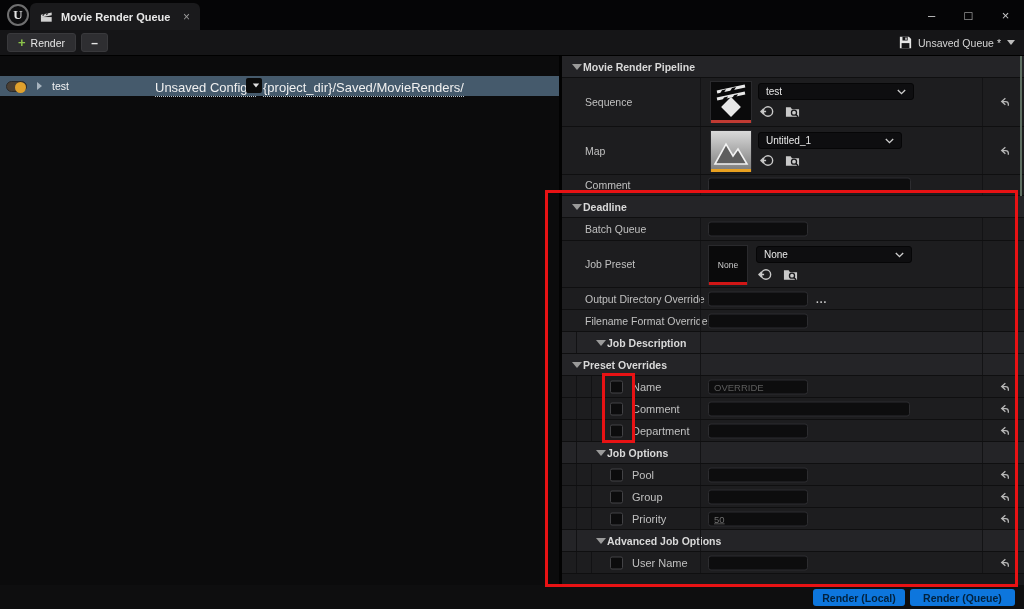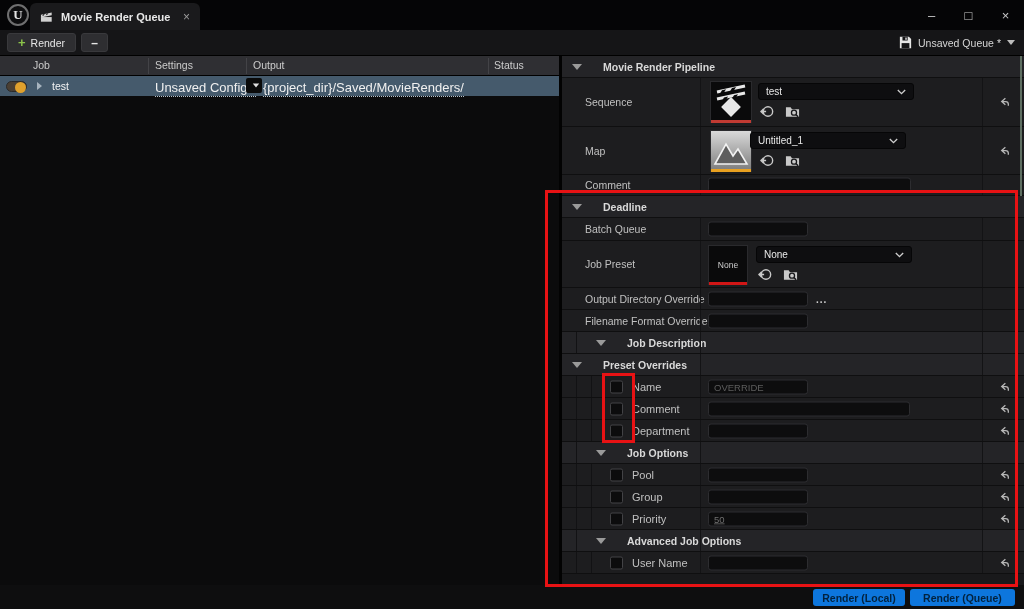--- a/index.html
+++ b/index.html
@@ -56,21 +56,21 @@
                border-radius:2px; display:flex; align-items:center; justify-content:flex-end; padding-right:2px; }
   .jl-ddmini .tri-down { border-top-color:#e0e0e0; transform:scale(.8); }
 
   .splitter { position:absolute; left:559px; top:56px; width:3px; height:529px; background:#020202; }
 
   
   .details { position:absolute; left:562px; top:56px; width:462px; height:529px; background:#19191b; }
   .drow, .dsec { position:relative; width:462px; border-bottom:1px solid #0f0f10; }
   .drow { background:#1d1d1f; }
   .dsec { background:#242427; display:flex; align-items:center; }
-  .dsec .cap { font-size:10.5px; font-weight:bold; color:#d9d9d9; margin-left:21px; }
+  .dsec .cap { font-size:10.5px; font-weight:bold; color:#d9d9d9; margin-left:1px; }
   .tri-sec { width:0; height:0; border-left:5px solid transparent; border-right:5px solid transparent;
              border-top:6px solid #9a9a9a; }
   .lbl { position:absolute; left:23px; top:50%; transform:translateY(-50%); font-size:10.5px; color:#c0c0c0; }
   .vd { position:absolute; top:0; bottom:0; width:1px; background:#131315; }
   .resetcol { position:absolute; left:420px; top:0; bottom:0; right:0; border-left:1px solid #131315;
               display:flex; align-items:center; justify-content:center; }
   .guide { position:absolute; top:0; bottom:0; width:1px; background:#121214; }
   .fld { position:absolute; left:146px; top:50%; transform:translateY(-50%); height:15px; width:100px;
          background:#0d0d0e; border:1px solid #2d2d30; border-radius:3px; color:#8a8a8a;
          font-size:9.5px; padding:0 5px; font-family:"Liberation Sans",sans-serif; outline:none; }
@@ -139,29 +139,20 @@
         <rect x="7.3" y="1.8" width="1.6" height="2.6" fill="#e6e6e6"></rect>
         <rect x="3" y="8.2" width="9" height="5.8" fill="#151517"></rect>
       </svg>
       <span class="queue-label">Unsaved Queue</span>
       <span class="queue-dirty">*</span>
       <span class="tri-down"></span>
     </div>
   </div>
 
   <div class="leftpanel">
-    <div class="jl-header">
-      <span class="col" style="left:33px">Job</span>
-      <span class="col" style="left:155px">Settings</span>
-      <span class="col" style="left:253px">Output</span>
-      <span class="col" style="left:494px">Status</span>
-      <i class="jl-sep" style="left:148px"></i>
-        <i class="jl-sep" style="left:246px"></i>
-        <i class="jl-sep" style="left:488px"></i>
-    </div>
     <div class="jl-row">
       <span class="toggle">
           <span class="knob"></span>
         </span>
       <span class="jl-expand tri-right"></span>
       <span class="jl-name">test</span>
       <span class="jl-link" style="left:155px">Unsaved Config *</span>
       <span class="jl-ddmini">
           <span class="tri-down"></span>
         </span>
@@ -220,21 +211,21 @@
 
     <div class="drow" style="height:48px">
       <span class="lbl">Map</span>
       <i class="vd" style="left:138px"></i>
       <div class="thumb" style="left:148px; top:3px; width:42px; height:42px; background:linear-gradient(180deg,#d9d9d9,#7c7c7c)">
         <svg width="40" height="40" viewBox="0 0 40 40">
           <path d="M4 33 L15 13 l7 12 5-7 9 15 Z" fill="#5e5e5e" stroke="#f2f2f2" stroke-width="1.6"></path>
         </svg>
         <span class="ubar" style="background:#e8a020"></span>
       </div>
-      <div class="dd" style="left:188px; top:5px; width:156px">
+      <div class="dd" style="left:196px; top:5px; width:144px">
         <span>Untitled_1</span>
         <svg width="9" height="6" viewBox="0 0 11 7">
             <path d="M1 1l4.5 4.5L10 1" stroke="#cfcfcf" stroke-width="1.6" fill="none"></path>
           </svg>
       </div>
       <div class="iconrow" style="left:198px; top:26px">
         <svg width="15" height="15" viewBox="0 0 16 16">
           <circle cx="8.5" cy="8" r="5" stroke="#c9c9c9" stroke-width="1.5" fill="none"></circle>
           <path d="M0.5 8 h6 M4 5 L1 8 l3 3" stroke="#c9c9c9" stroke-width="1.5" fill="none"></path>
         </svg>

